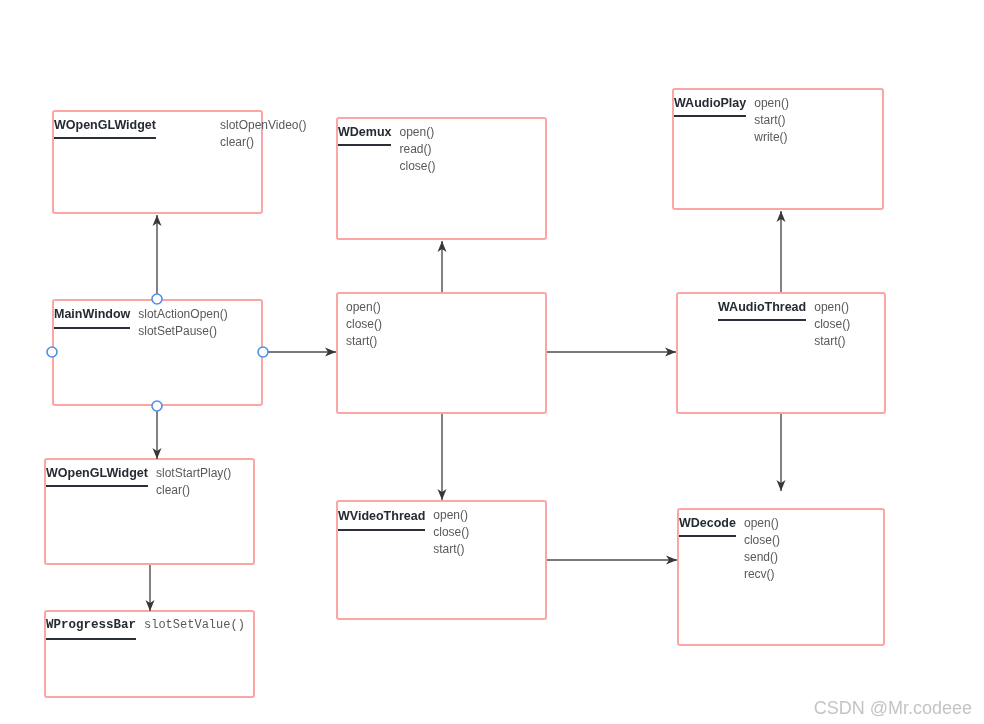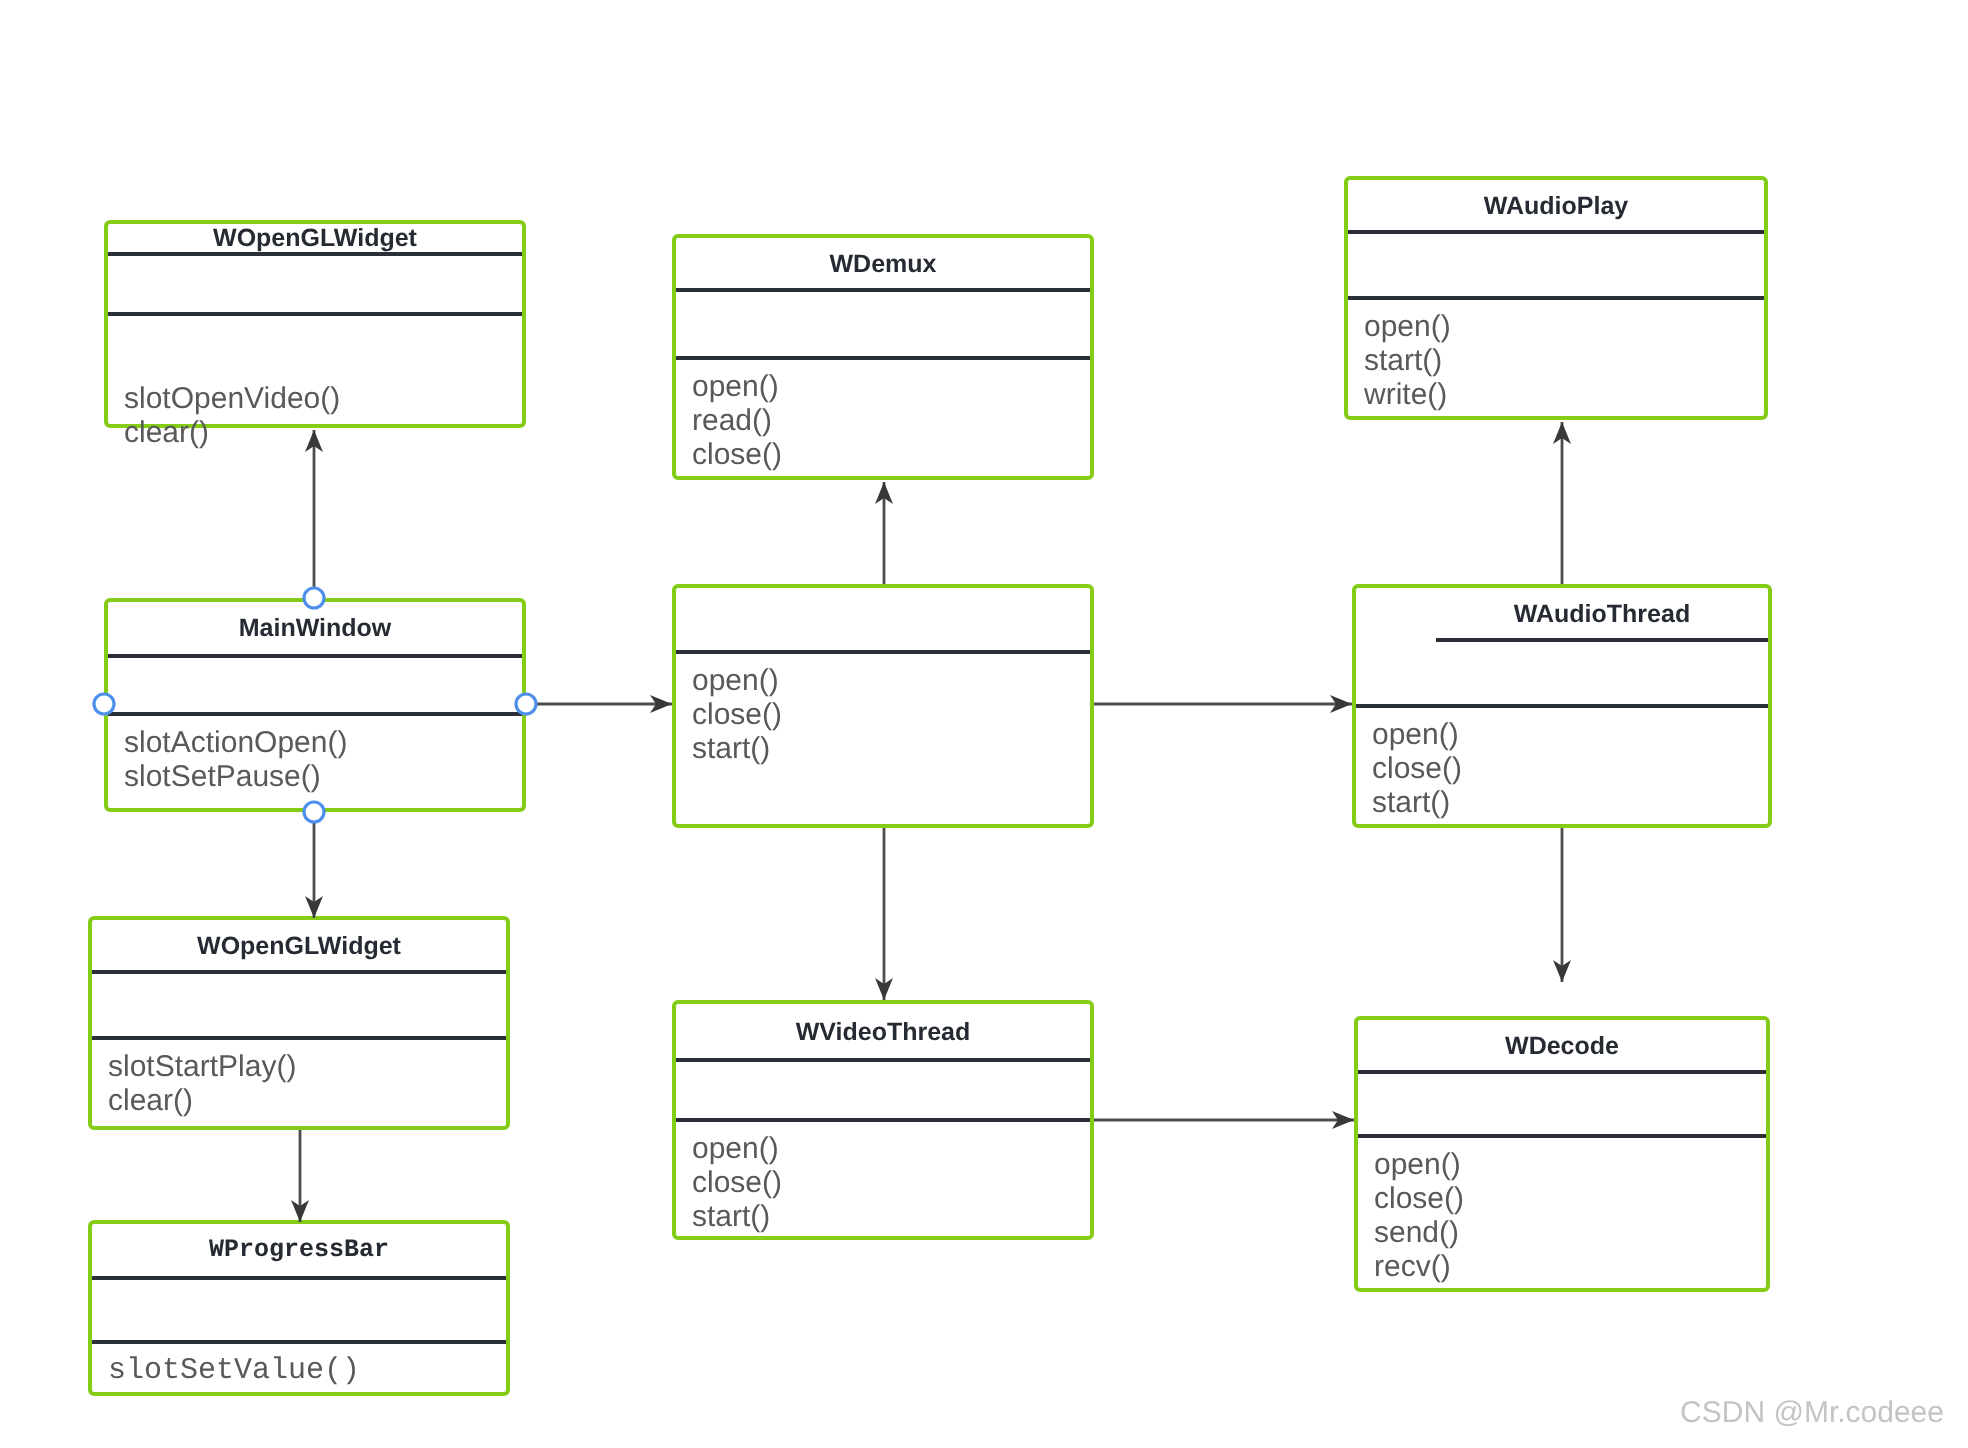--- a/index.html
+++ b/index.html
@@ -7,25 +7,24 @@
     position: relative;
     width: 984px;
     height: 724px;
     background: #ffffff;
     overflow: hidden;
     font-family: "Liberation Sans", "DejaVu Sans", sans-serif;
   }
   .class-box {
     position: absolute;
     box-sizing: border-box;
-    border: 2px solid #84cc16;
+    border: 2px solid #fca5a5;
     border-radius: 3px;
     background: #ffffff;
     display: flex;
-    flex-direction: column;
   }
   .class-title {
     box-sizing: border-box;
     display: flex;
     align-items: center;
     justify-content: center;
     font-weight: bold;
     font-size: 12.5px;
     color: #262b33;
     border-bottom: 2px solid #2a2f38;
@@ -33,36 +32,36 @@
   .class-attrs {
     box-sizing: border-box;
     border-bottom: 2px solid #2a2f38;
   }
   .class-methods {
     flex: 1;
     box-sizing: border-box;
     padding: 5px 8px 0 8px;
   }
   .m {
-    font-size: 15px;
+    font-size: 12px;
     line-height: 17px;
     color: #595959;
     white-space: nowrap;
   }
   .connector-layer {
     position: absolute;
     left: 0; top: 0;
     pointer-events: none;
   }
   .connector-layer line { stroke: #4d4d4d; stroke-width: 1.4; }
   .watermark {
     position: absolute;
     right: 12px;
     top: 698px;
-    font-size: 15px;
+    font-size: 18px;
     color: #c4c4c4;
   }
 </style>
 </head>
 <body>
 
 <div class="canvas">
 
   <div class="class-box" style="left:52px; top:110px; width:211px; height:104px;gap:28px;">
     <div class="class-title" style="height:27px;">WOpenGLWidget</div>

